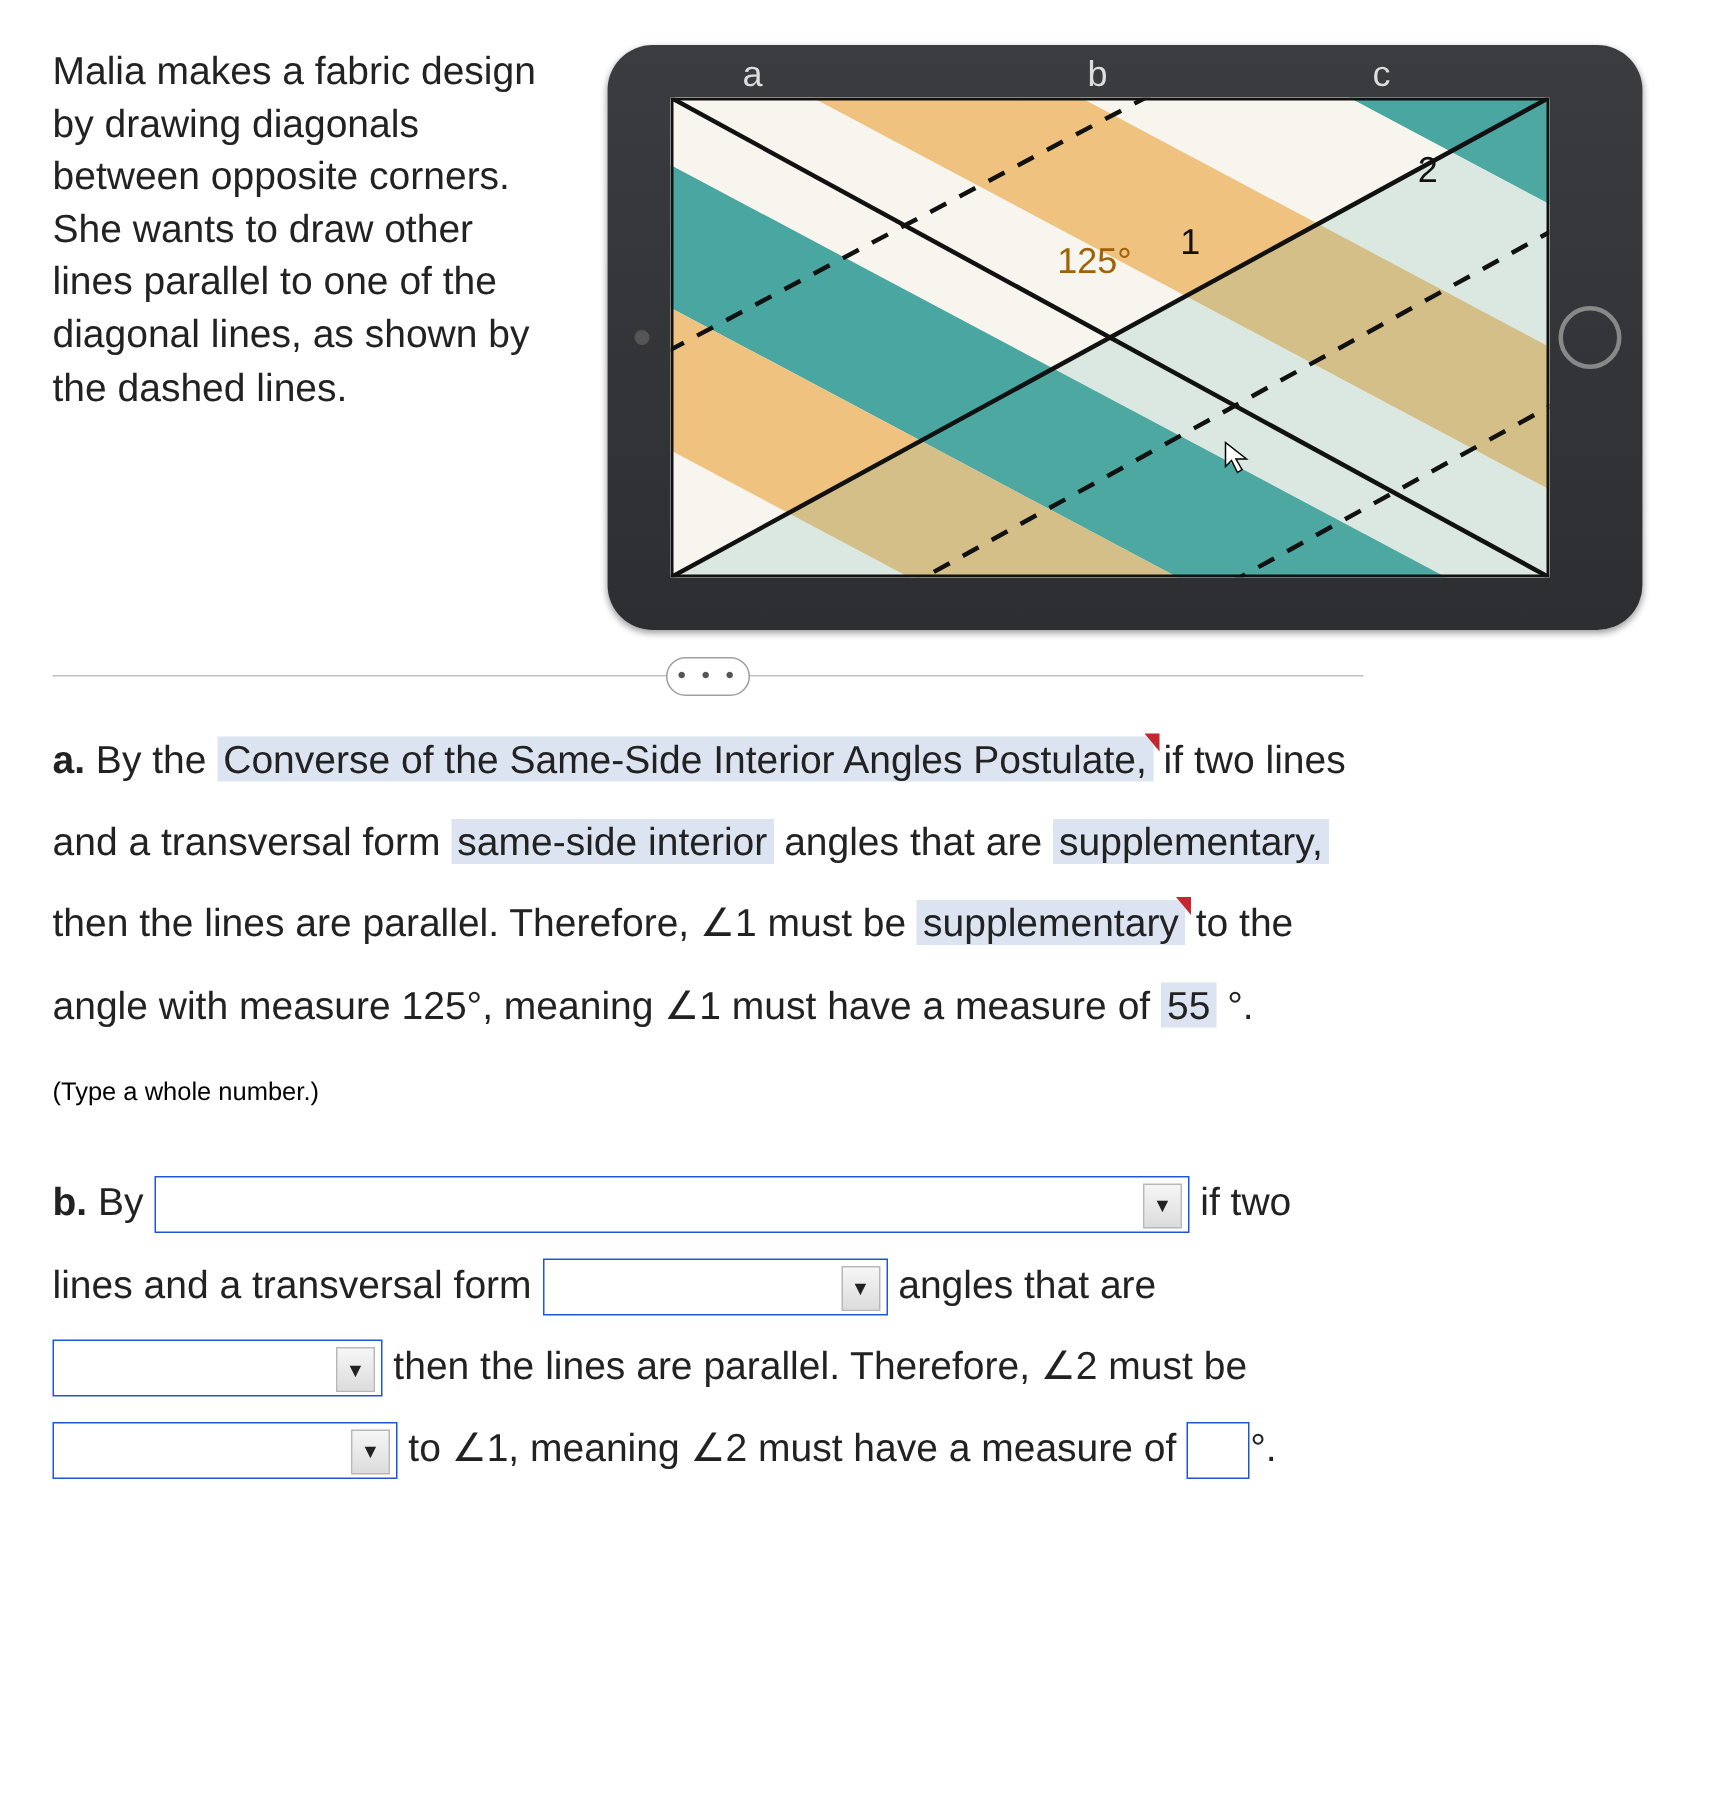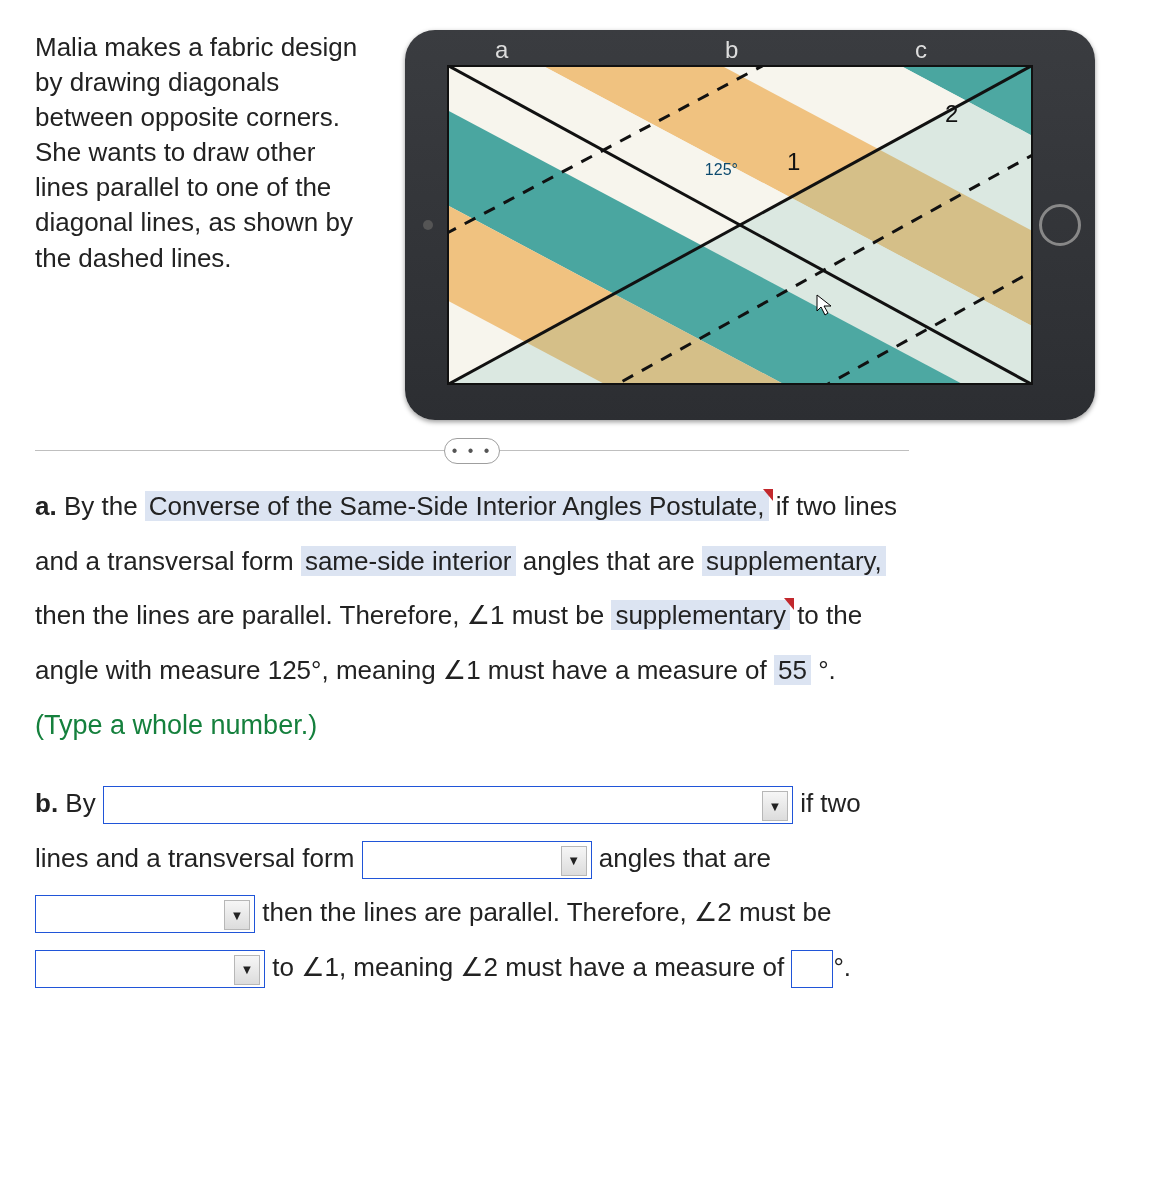--- a/index.html
+++ b/index.html
@@ -15,21 +15,21 @@
   .screen{position:absolute;top:35px;left:42px;right:62px;bottom:35px;background:#f8f6ef;overflow:hidden;}
   .screen svg{width:100%;height:100%;display:block;}
   .vbrand{position:absolute;right:70px;top:90px;bottom:90px;width:18px;background:#1d1d1f;color:#aba8a0;font-size:11px;writing-mode:vertical-rl;text-align:center;letter-spacing:2px;display:flex;align-items:center;justify-content:center;}
   .divider-wrap{position:relative;margin:30px 0 28px 0;}
   .divider-wrap hr{border:none;border-top:1px solid #bfbfbf;margin:0;}
   .dots{position:absolute;left:50%;top:50%;transform:translate(-50%,-50%);background:#fff;border:1px solid #9f9f9f;border-radius:14px;width:54px;height:24px;display:flex;align-items:center;justify-content:center;color:#555;font-size:16px;letter-spacing:3px;cursor:pointer;}
   .answers{font-size:26px;line-height:2.1;}
   .answers .row{margin-bottom:6px;}
   .filled{background:#dce4f2;padding:0 4px;position:relative;margin-top:31px;}
   .marker::after{content:"";position:absolute;top:-2px;right:-4px;width:0;height:0;border-left:10px solid transparent;border-top:12px solid #c2282d;}
-  .hint{color:#15803d;font-size:27px;}
+  .hint{color:#000000;font-size:17px;}
   .select-box{display:inline-block;border:1.5px solid #2055d8;background:#fff;vertical-align:middle;position:relative;height:38px;box-sizing:border-box;}
   .select-box .tri{position:absolute;right:4px;top:4px;width:24px;height:28px;background:linear-gradient(#f6f6f6,#dcdcdc);border:1px solid #b7b7b7;display:flex;align-items:center;justify-content:center;font-size:13px;color:#222;}
   .num-box{display:inline-block;border:1.5px solid #2055d8;width:40px;height:36px;vertical-align:middle;}
 </style>
 </head>
 <body>
 
 <div class="page">
   <div class="top">
     <div class="problem">
@@ -76,21 +76,21 @@
                 <polygon points="0,0 0,16 4,12 8,20 11,18 7,11 14,11" fill="#fff" stroke="#000" stroke-width="1"></polygon>
               </g>
             </g>
 
             <text x="50" y="-8" font-size="24" fill="#e8e8e8">a</text>
             <text x="275" y="-8" font-size="24" fill="#e8e8e8">b</text>
             <text x="465" y="-8" font-size="24" fill="#e8e8e8">c</text>
           </svg>
 
           <div style="position:absolute;left:0;top:0;width:100%;height:100%;pointer-events:none;">
-            <span style="position:absolute;left:44%;top:30%;font-size:16px;color:#0c4a6e;">125°</span>
+            <span style="position:absolute;left:44%;top:30%;font-size:24px;color:#a16207;">125°</span>
             <span style="position:absolute;left:58%;top:26%;font-size:24px;color:#111;">1</span>
             <span style="position:absolute;left:85%;top:11%;font-size:24px;color:#111;">2</span>
           </div>
 
         </div>
 
         <span style="position:absolute;top:6px;left:90px;color:#ddd;font-size:24px;">a</span>
         <span style="position:absolute;top:6px;left:320px;color:#ddd;font-size:24px;">b</span>
         <span style="position:absolute;top:6px;left:510px;color:#ddd;font-size:24px;">c</span>
       </div>

